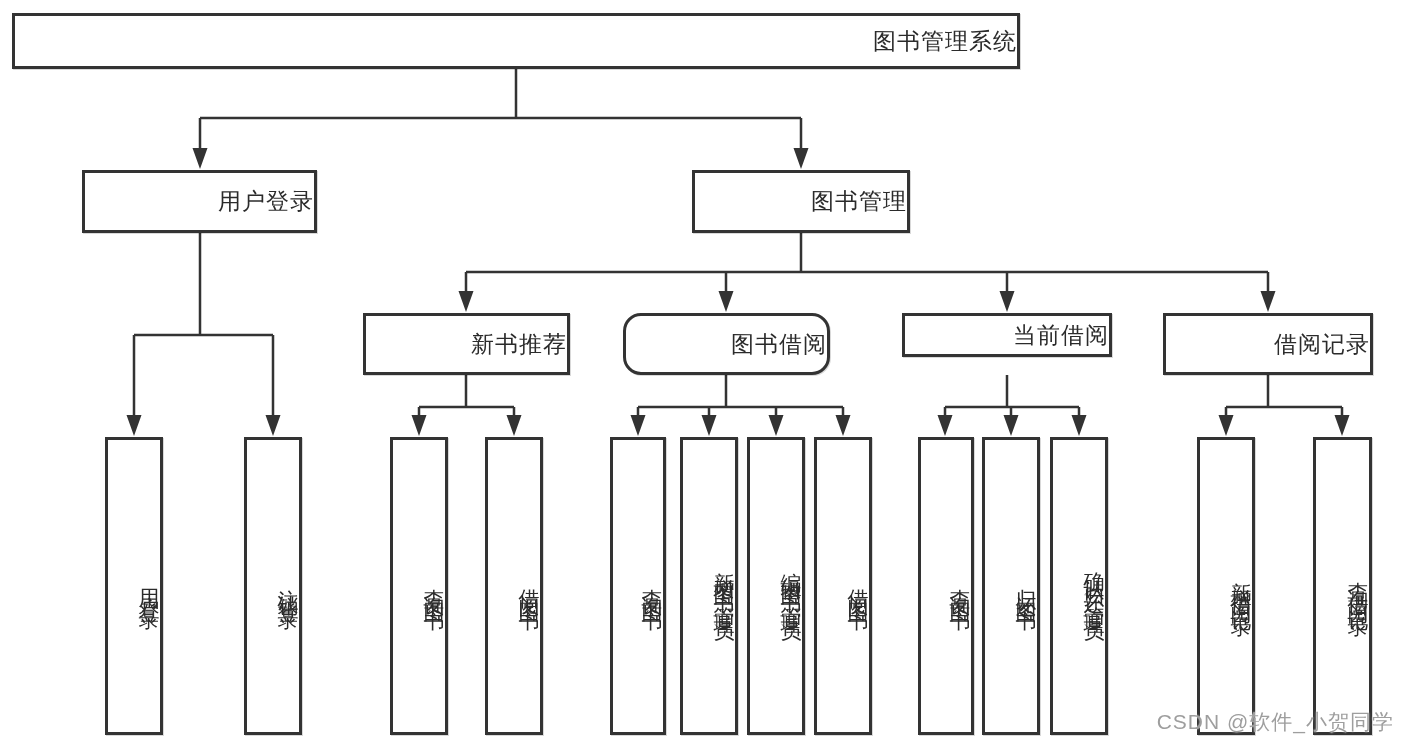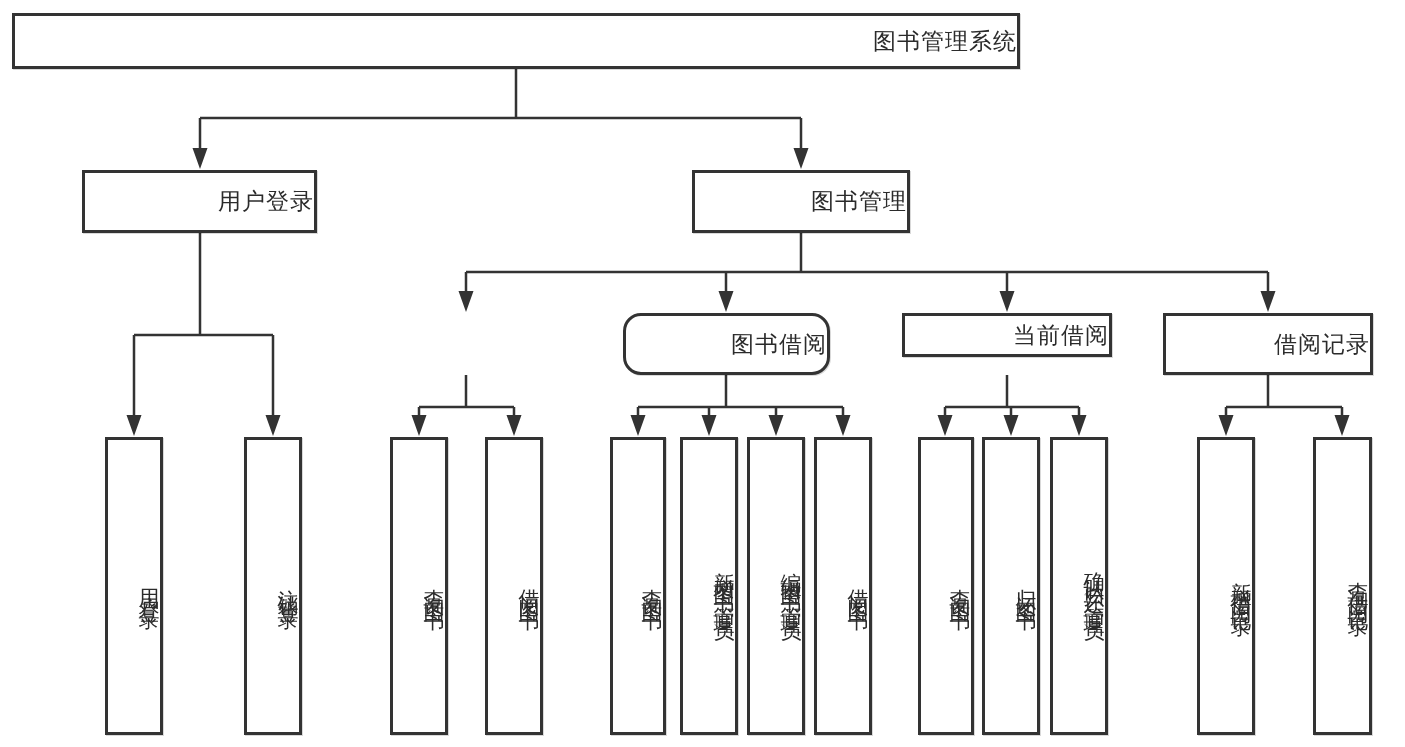--- a/index.html
+++ b/index.html
@@ -86,20 +86,23 @@
     <span class="lbl">图书管理系统</span>
   </div>
 
   <div class="node h" style="left:82px; top:170px; width:235px; height:63px;">
     <span class="lbl">用户登录</span>
   </div>
   <div class="node h" style="left:692px; top:170px; width:218px; height:63px;">
     <span class="lbl">图书管理</span>
   </div>
 
+  <div class="node h" style="left:363px; top:313px; width:207px; height:62px;">
+    <span class="lbl">新书推荐</span>
+  </div>
   <div class="node h" style="left:623px; top:313px; width:207px; height:62px;border-radius:18px;">
     <span class="lbl">图书借阅</span>
   </div>
   <div class="node h" style="left:902px; top:313px; width:210px; height:44px;">
     <span class="lbl">当前借阅</span>
   </div>
   <div class="node h" style="left:1163px; top:313px; width:210px; height:62px;padding-left:12px;">
     <span class="lbl">借阅记录</span>
   </div>
 
@@ -140,14 +143,15 @@
     <span class="lbl">确认归还（管理员）</span>
   </div>
 
   <div class="node v" style="left:1197px; top:437px; width:58px; height:298px;">
     <span class="lbl">新增借阅记录</span>
   </div>
   <div class="node v" style="left:1313px; top:437px; width:59px; height:298px;">
     <span class="lbl">查询借阅记录</span>
   </div>
 
+  <div class="watermark">CSDN @软件_小贺同学</div>
 
 </div>
 
 </body></html>

